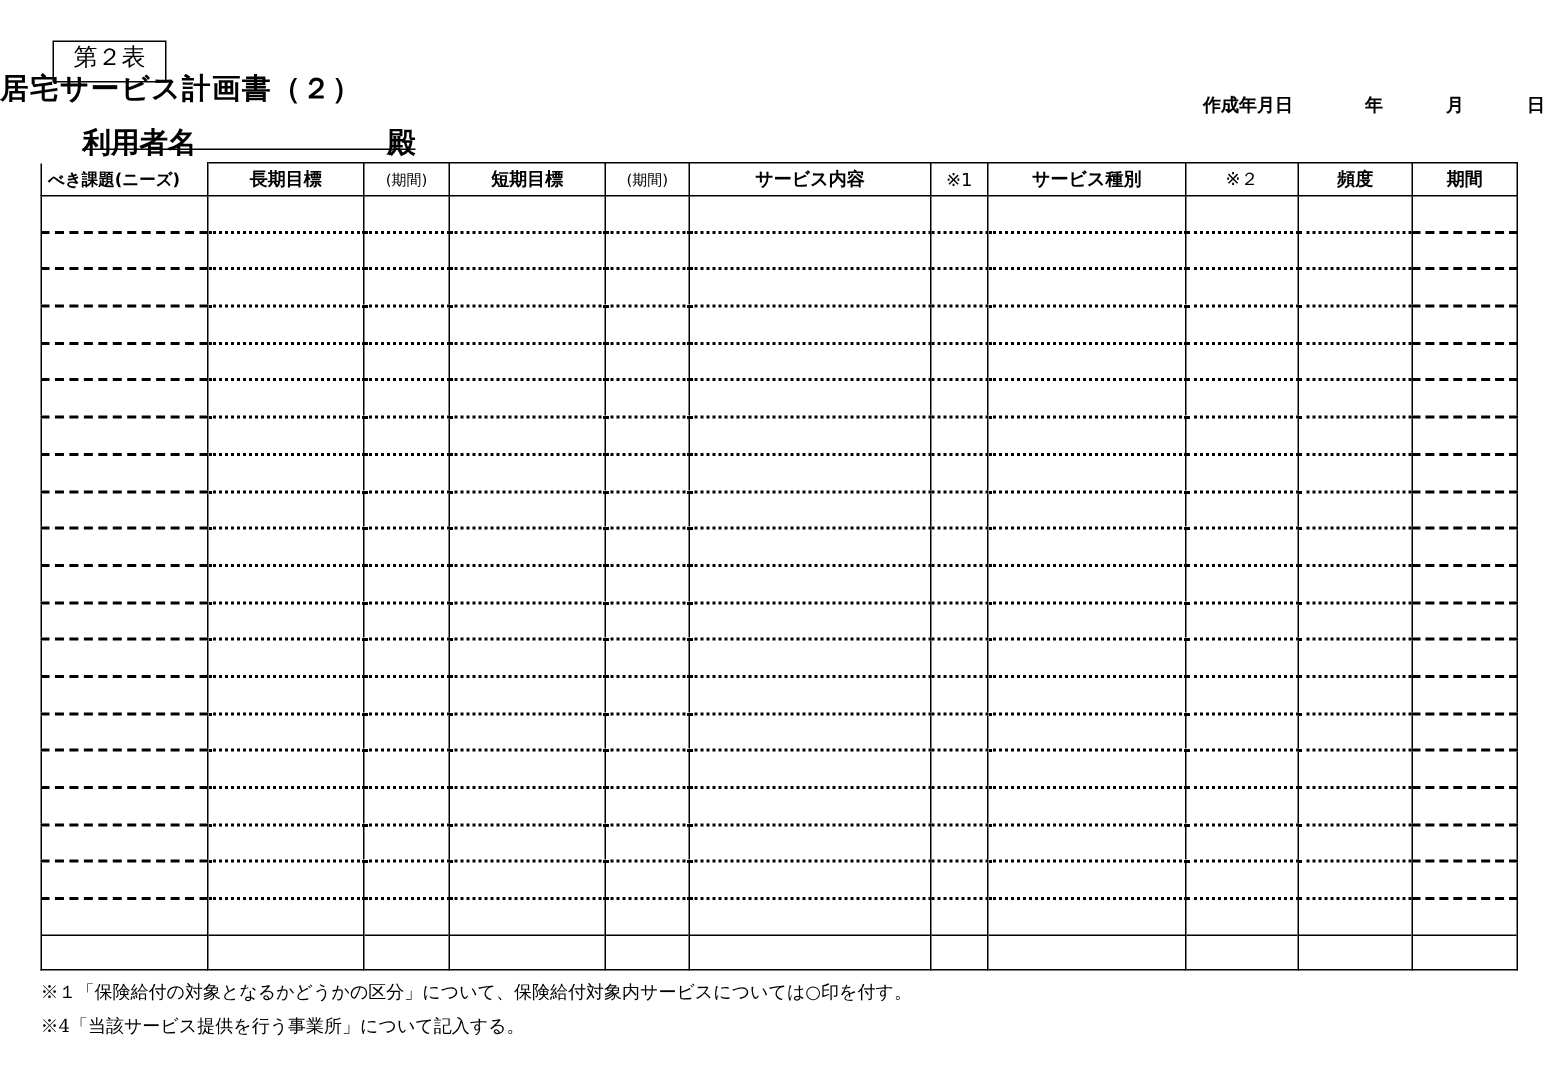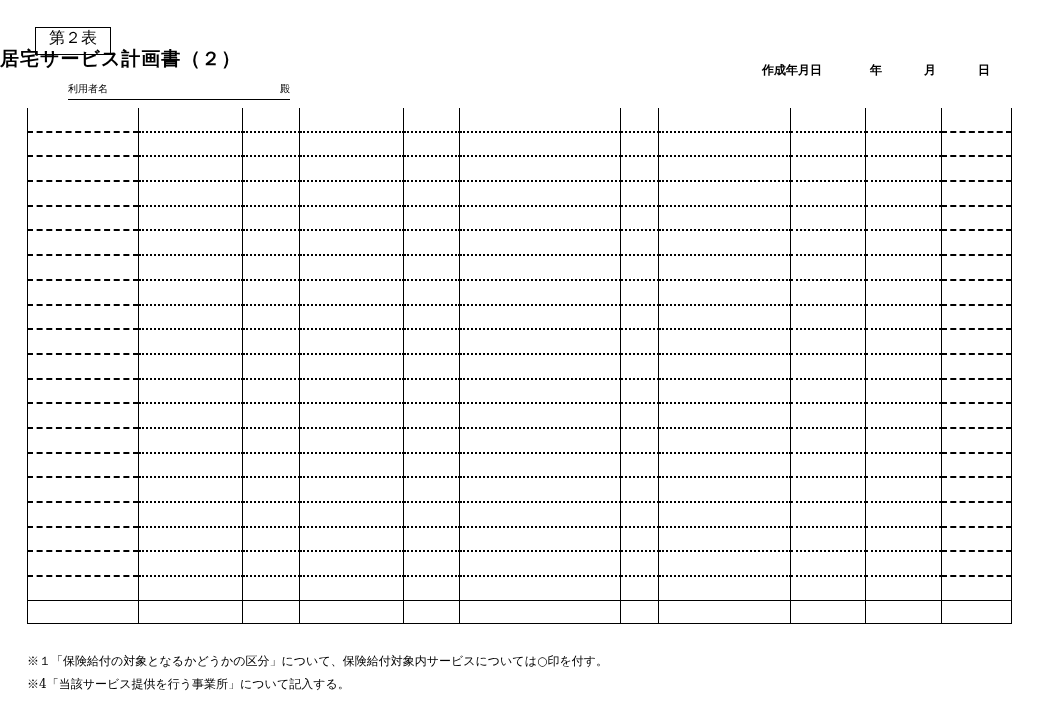--- a/index.html
+++ b/index.html
@@ -4,23 +4,23 @@
 <style>
   html, body { margin:0; padding:0; background:#ffffff; }
   body { width:1039px; height:712px; position:relative; overflow:hidden;
          font-family:"DejaVu Sans", "Liberation Sans", sans-serif; color:#000; }
   .abs { position:absolute; }
   .form-no { left:35px; top:27px; width:74px; height:26px; border:1px solid #000;
              font-family:Liberation Sans, sans-serif; font-size:16px;
              display:flex; justify-content:center; }
   .title { left:0; width:975px; top:46px; text-align:left; font-size:19px; font-weight:bold; letter-spacing:1px; }
   .date-row { top:62px; left:762px; font-size:12px; font-weight:bold; white-space:nowrap; }
-  .date-row span { position:absolute; top:0; }
-  .user-row { top:82px; left:68px; width:222px; height:17px; border-bottom:1px solid #000;
-              font-size:10px; font-weight:normal; }
+  .date-row span { position:absolute; top:0;margin-left:40px; }
+  .user-row { top:82px; left:55px; width:222px; height:17px; border-bottom:1px solid #000;
+              font-size:19px; font-weight:bold; }
   .user-row .lbl { position:absolute; left:0; top:0; }
   .user-row .suffix { position:absolute; right:0; top:0; }
   .note { left:27px; font-size:12px; font-family:"DejaVu Serif","Liberation Serif",serif; white-space:nowrap;text-align:center; }
 
   table.plan { position:absolute; left:27px; top:108px; border-collapse:collapse; table-layout:fixed; }
   table.plan td, table.plan th { border-left:1px solid #000; border-right:1px solid #000; padding:0; }
   table.plan th { font-size:12px; font-weight:bold; height:21px; border-top:1px solid #000; border-bottom:1px solid #000; text-align:center; white-space:nowrap; overflow:hidden; }
   table.plan th.needs { text-align:left; padding-left:4px; font-size:11px; }
   table.plan th.small { font-size:10px; font-weight:normal; }
   table.plan th.grp-h { border-bottom:1px solid #000; }
@@ -61,20 +61,33 @@
       <col style="width:104px">
       <col style="width:56px">
     <col style="width:161px">
       <col style="width:38px">
       <col style="width:132px">
       <col style="width:75px">
       <col style="width:76px">
       <col style="width:70px">
   </colgroup>
   <thead>
+    <tr>
+      <th class="needs needs-bot">べき課題(ニーズ)</th>
+      <th>長期目標</th>
+      <th class="small">(期間)</th>
+      <th>短期目標</th>
+      <th class="small">(期間)</th>
+      <th>サービス内容</th>
+      <th style="font-weight:normal">※1</th>
+      <th>サービス種別</th>
+      <th style="font-weight:normal">※２</th>
+      <th>頻度</th>
+      <th>期間</th>
+    </tr>
   </thead>
   <tbody id="plan-body">
       <tr>
         <td class="dash"></td>
         <td></td>
         <td></td>
         <td></td>
         <td></td>
         <td></td>
         <td></td>

